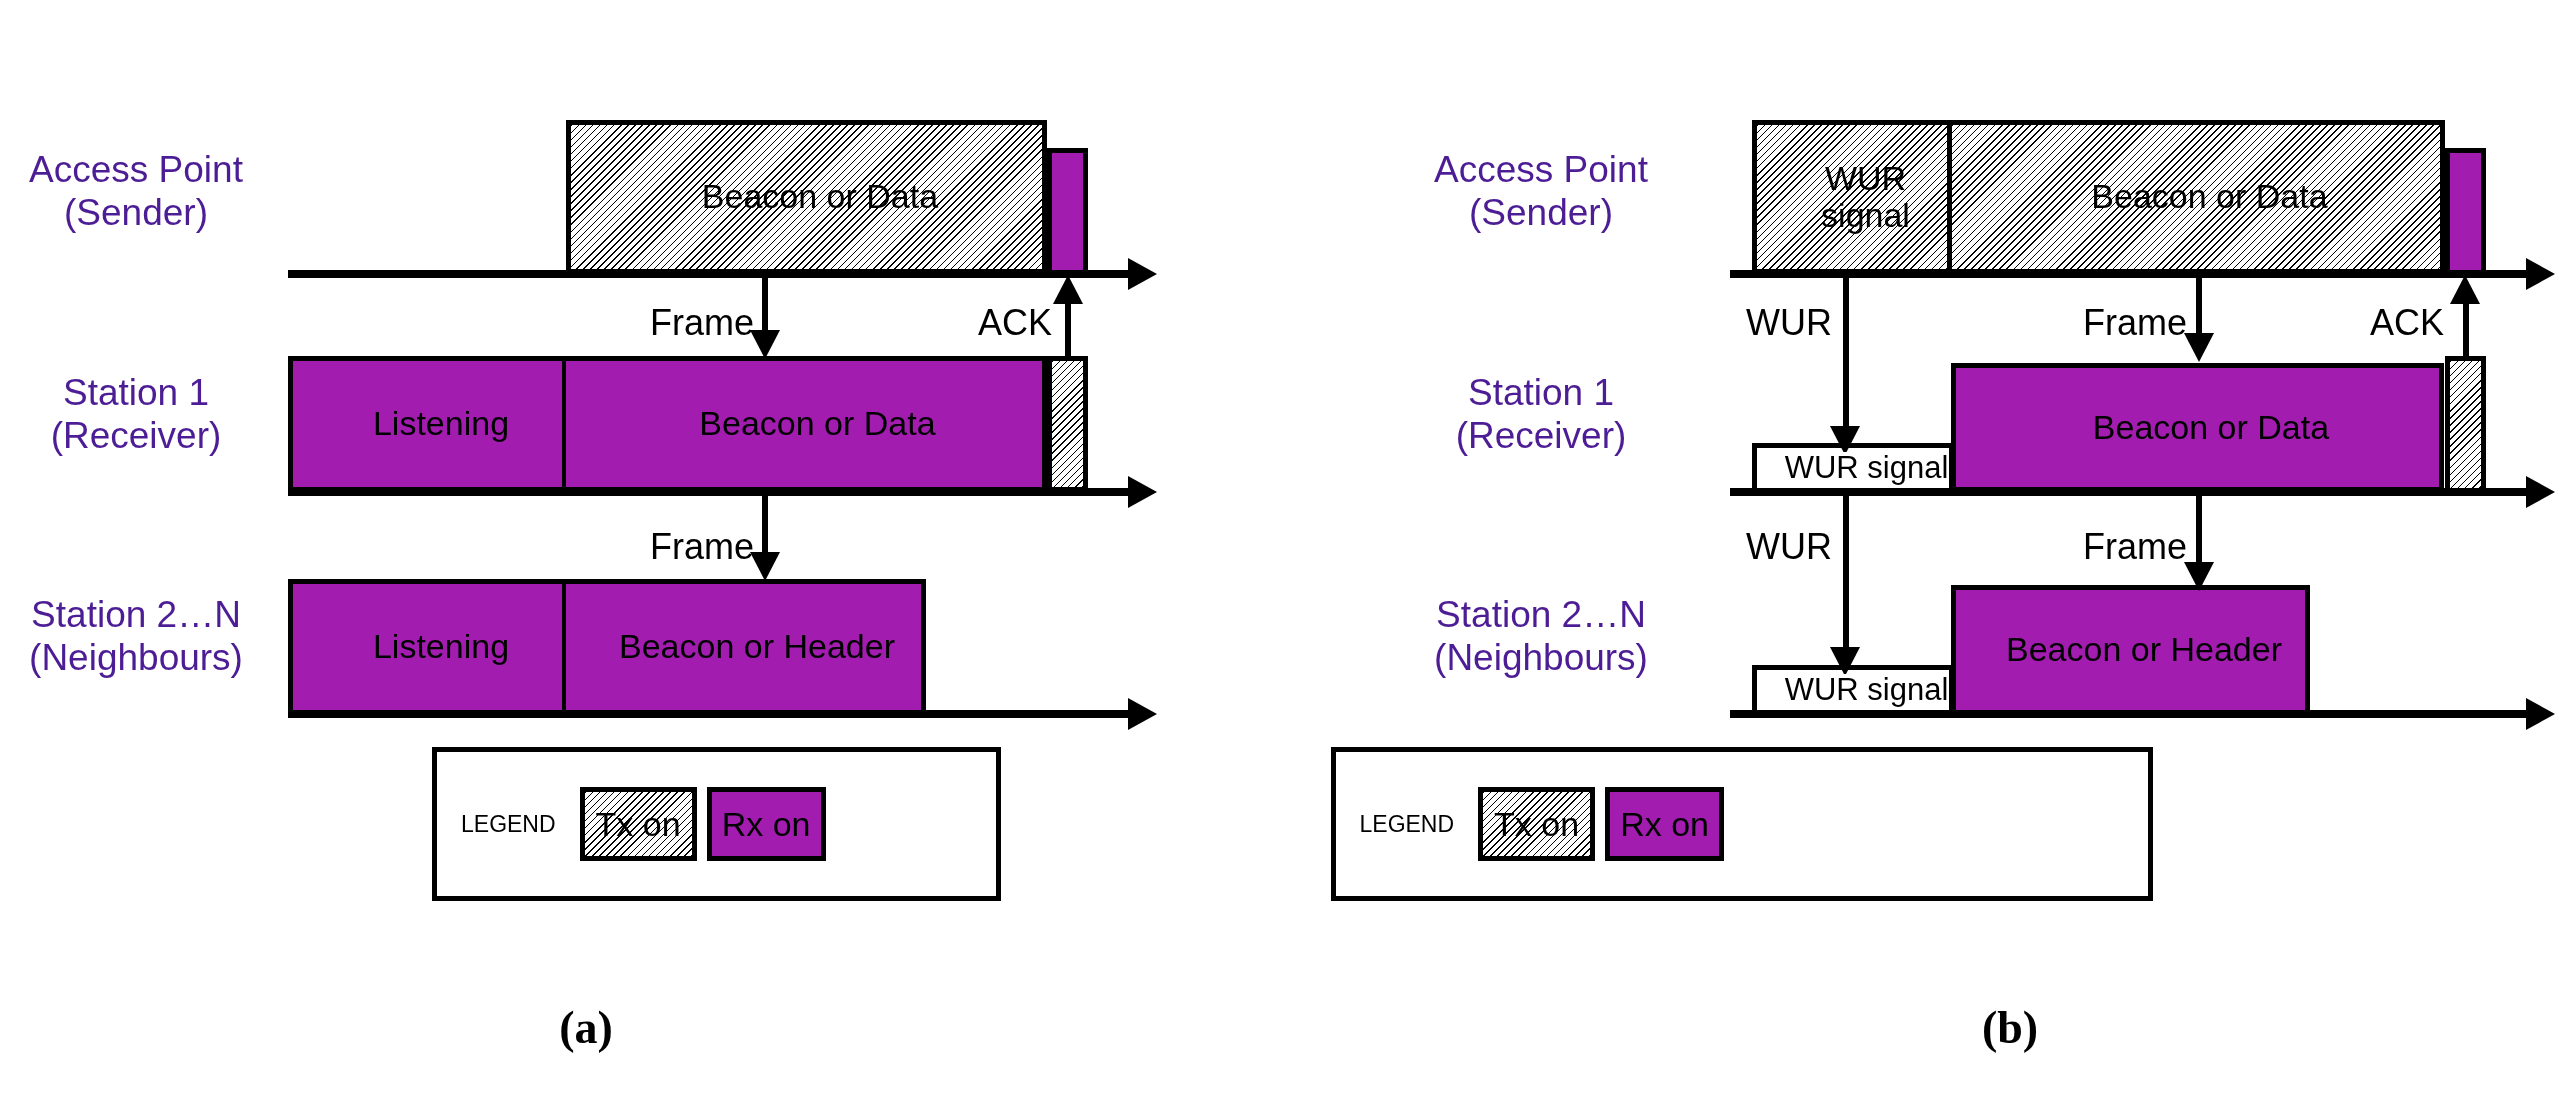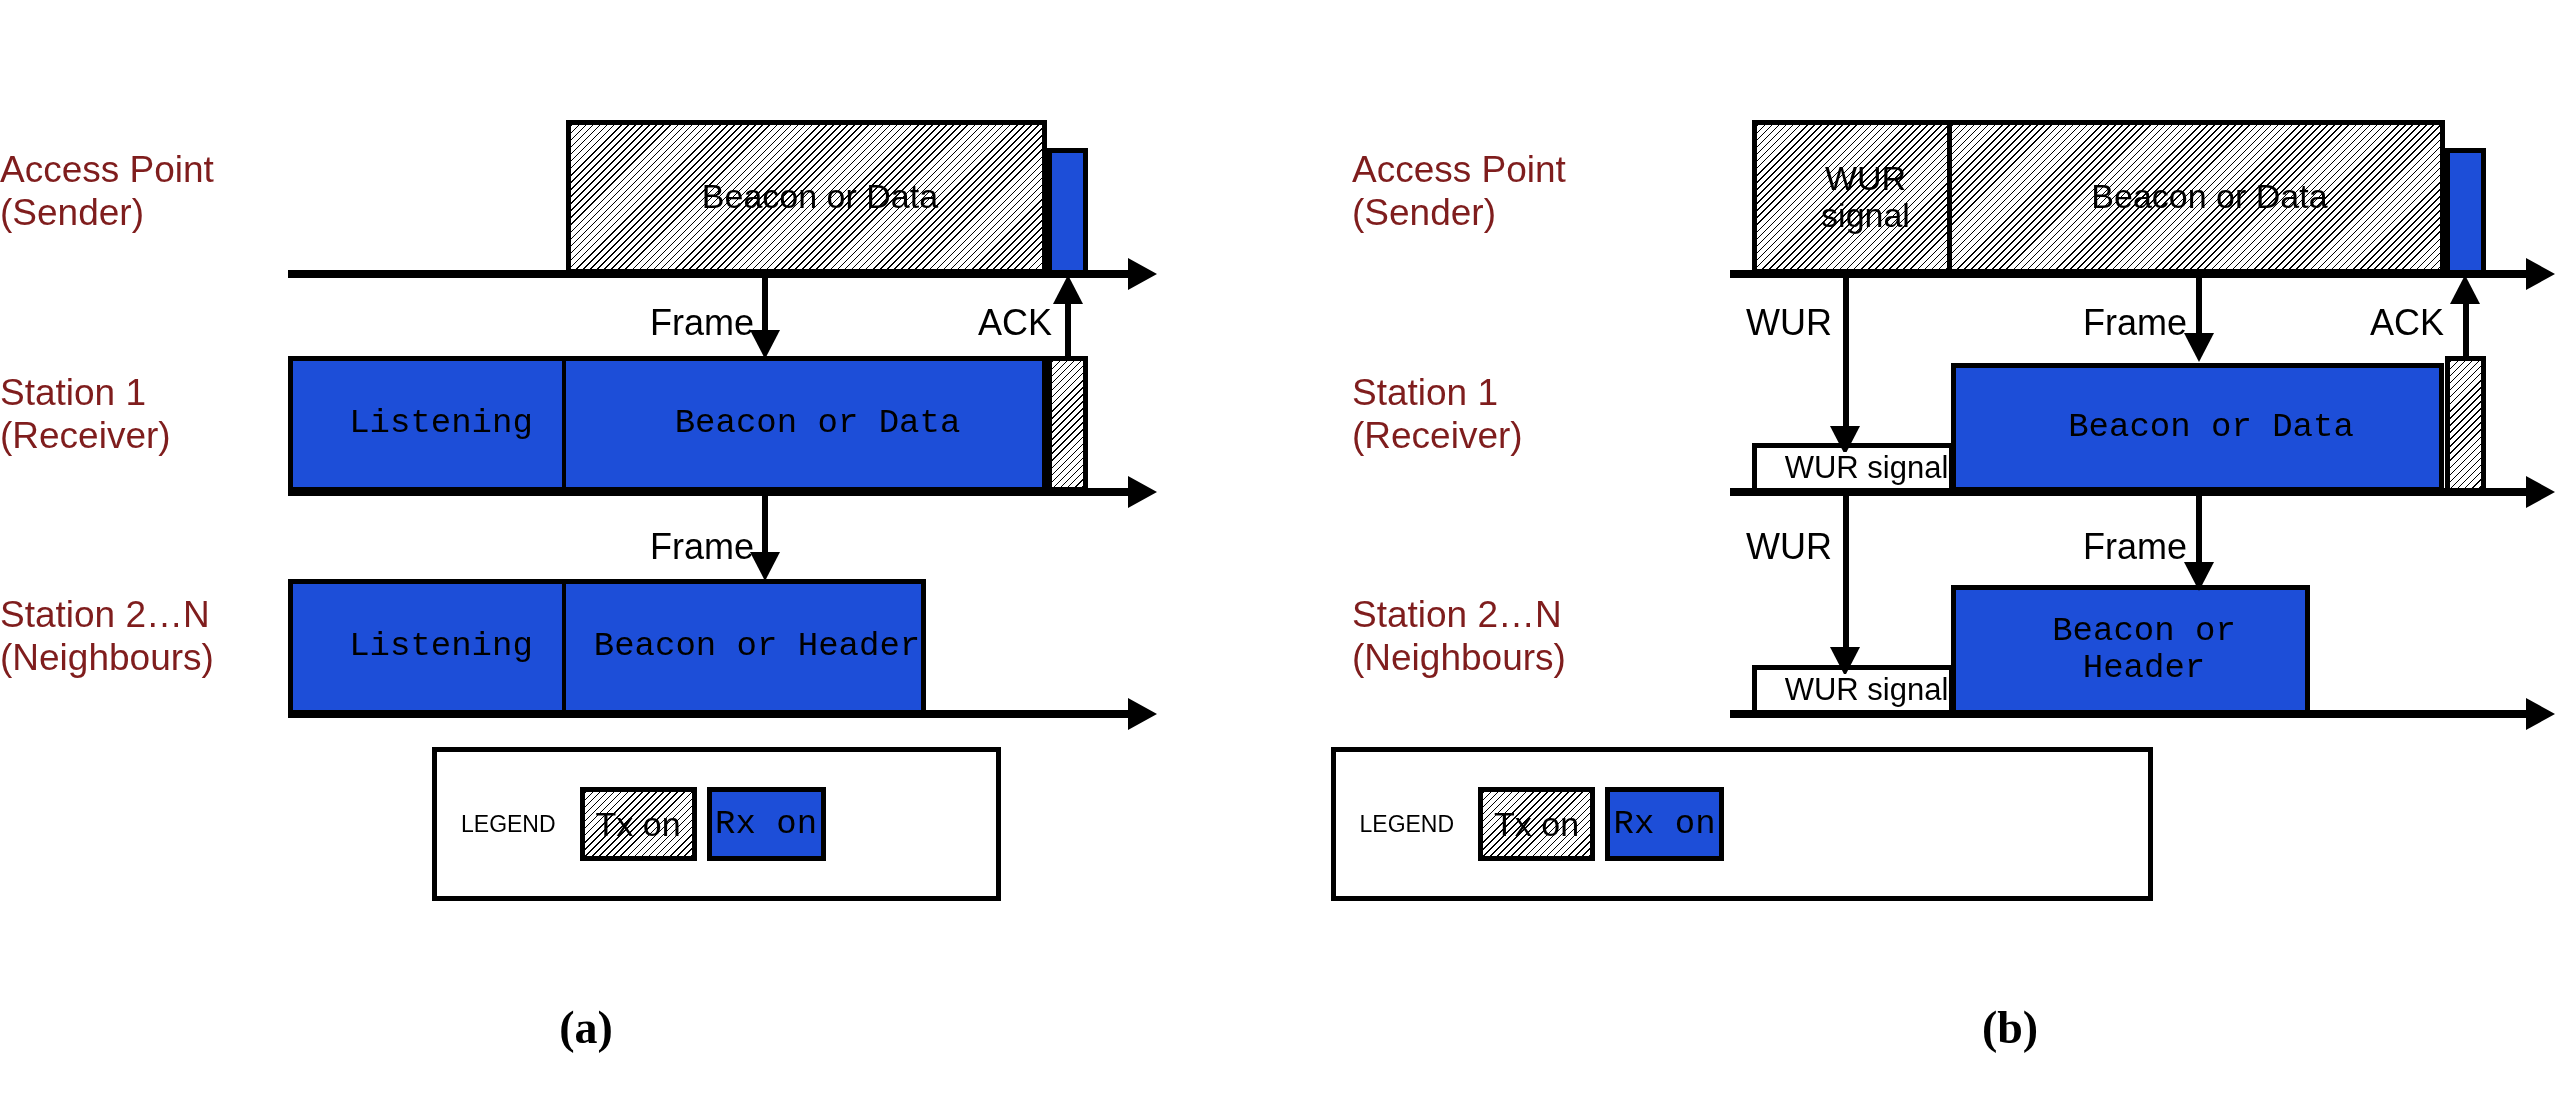--- a/index.html
+++ b/index.html
@@ -11,24 +11,25 @@
     position:relative;
   }
   .figure{position:absolute;top:0;left:0;width:2576px;height:1116px;}
   .panel{position:absolute;top:0;height:1116px;}
   #panel-a{left:0px;width:1259px;}
   #panel-b{left:1352px;width:1224px;}
 
   
   .rowlabel{
     position:absolute;
+    text-align:center;
     font-size:37px;
     line-height:1.16;
     white-space:nowrap;
-    color:#7f1d1d;
+    color:#4c1d95;
   }
   .rowlabel span{display:block;}
 
   
   .timeline{position:absolute;height:7.9px;background:#000;}
   .arrowhead{
     position:absolute;
     width:0;height:0;
     border-top:16.4px solid transparent;
     border-bottom:16.4px solid transparent;
@@ -55,21 +56,21 @@
   
   .box.joinleft{border-left-width:2.9px;}
 
   
   .fill-tx{
     background-color:#ffffff;
     background-image:repeating-linear-gradient(135deg,
       #000 0px, #000 1.1px, #ffffff 1.1px, #ffffff 5px);
   }
   
-  .fill-rx{background:#1d4ed8;font-family:Liberation Mono, monospace;}
+  .fill-rx{background:#a21caf;}
   
   .fill-wur{
     background-color:#ffffff;
     background-image:
       repeating-linear-gradient(90deg,#8a8a8a 0px,#8a8a8a 6.4px,#ffffff 6.4px,#ffffff 12px),
       repeating-linear-gradient(0deg,#ffffff 0px,#ffffff 7.9px,transparent 7.9px,transparent 13px);
     background-blend-mode:screen;
   }
   .fill-wur::before{
     content:"";position:absolute;inset:0;z-index:1;

